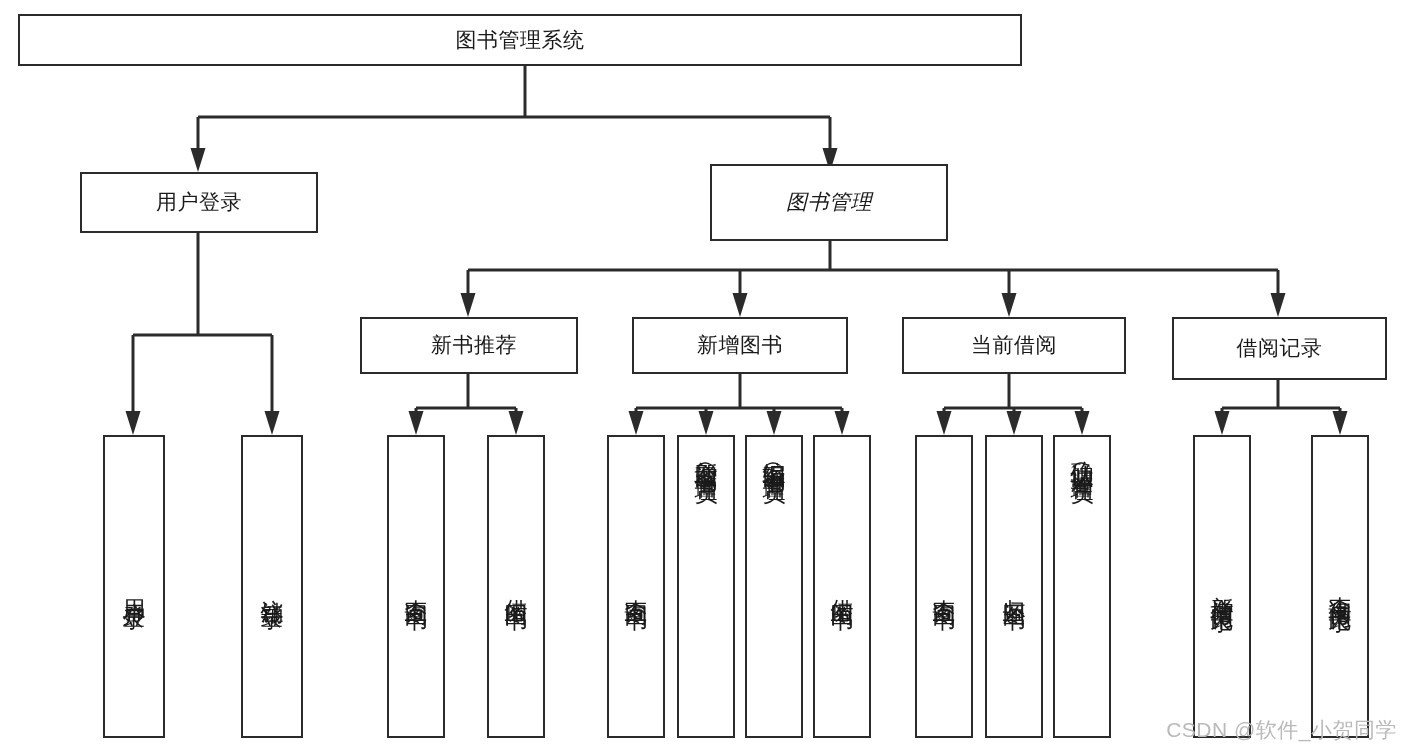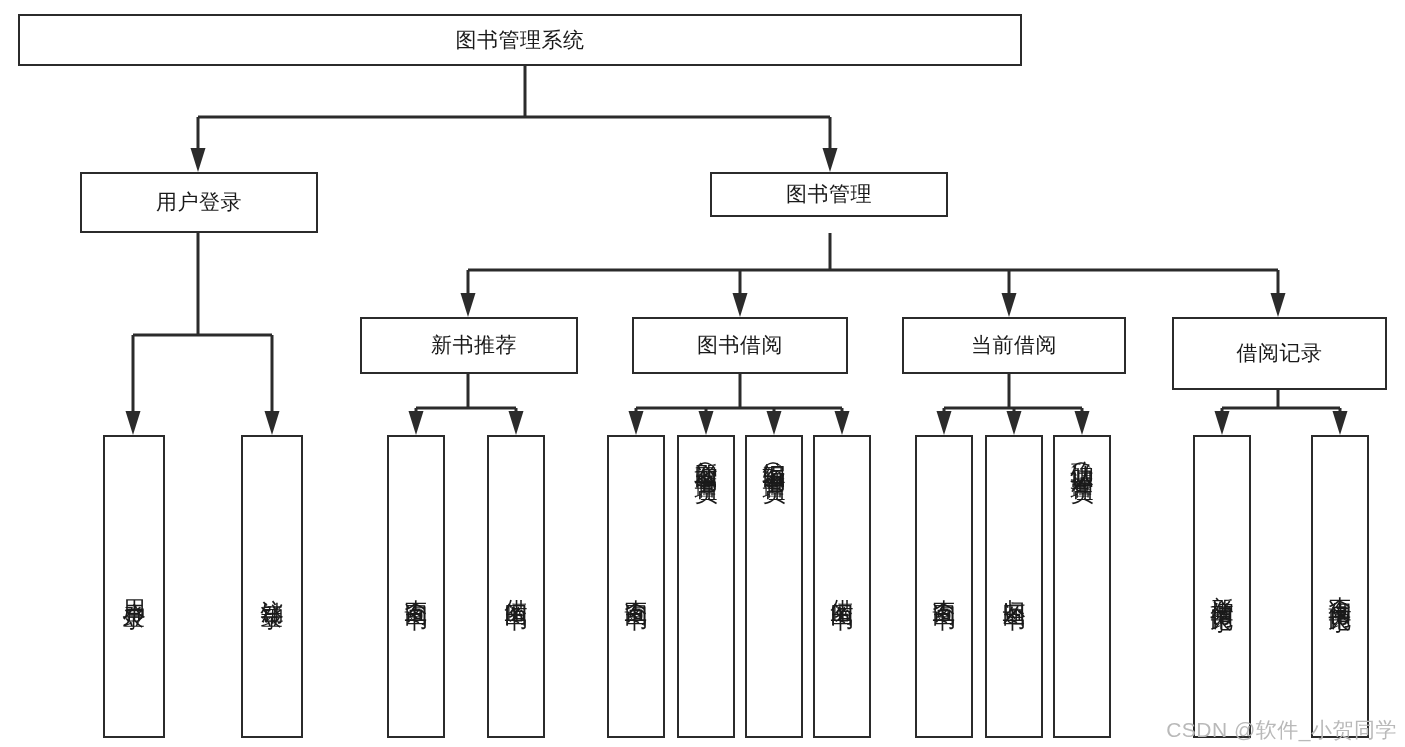--- a/index.html
+++ b/index.html
@@ -132,33 +132,33 @@
       <polygon points="1332.5,411 1347.5,411 1340,435" fill="#2b2b2b"></polygon>
     </svg>
 
   <div id="nodes-layer">
       <div class="node horiz" style="left: 18px; top: 14px; width: 1004px; height: 52px;">
         <span class="node-label">图书管理系统</span>
       </div>
       <div class="node horiz" style="left: 80px; top: 172px; width: 238px; height: 61px;">
         <span class="node-label">用户登录</span>
       </div>
-      <div class="node horiz" style="left: 710px; top: 172px; width: 238px; height: 45px;">
+      <div class="node horiz" style="left: 710px; top: 164px; width: 238px; height: 77px; font-style: italic;">
         <span class="node-label">图书管理</span>
       </div>
       <div class="node horiz" style="left: 360px; top: 317px; width: 218px; height: 57px; padding-left: 10px;">
         <span class="node-label">新书推荐</span>
       </div>
       <div class="node horiz" style="left: 632px; top: 317px; width: 216px; height: 57px;">
-        <span class="node-label">图书借阅</span>
+        <span class="node-label">新增图书</span>
       </div>
       <div class="node horiz" style="left: 902px; top: 317px; width: 224px; height: 57px;">
         <span class="node-label">当前借阅</span>
       </div>
-      <div class="node horiz" style="left: 1172px; top: 317px; width: 215px; height: 73px;">
+      <div class="node horiz" style="left: 1172px; top: 317px; width: 215px; height: 63px;">
         <span class="node-label">借阅记录</span>
       </div>
       <div class="node vert" style="left: 103px; top: 435px; width: 62px; height: 303px;">
         <span class="node-label">用户登录</span>
       </div>
       <div class="node vert" style="left: 241px; top: 435px; width: 62px; height: 303px;">
         <span class="node-label">注销登录</span>
       </div>
       <div class="node vert" style="left: 387px; top: 435px; width: 58px; height: 303px;">
         <span class="node-label">查询图书</span>

